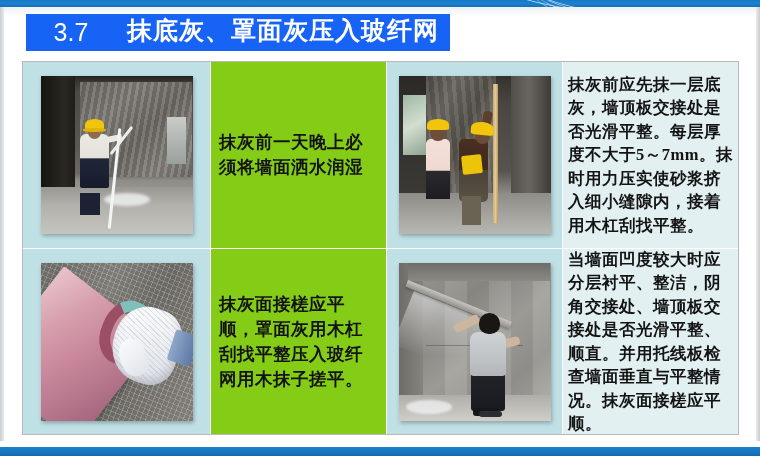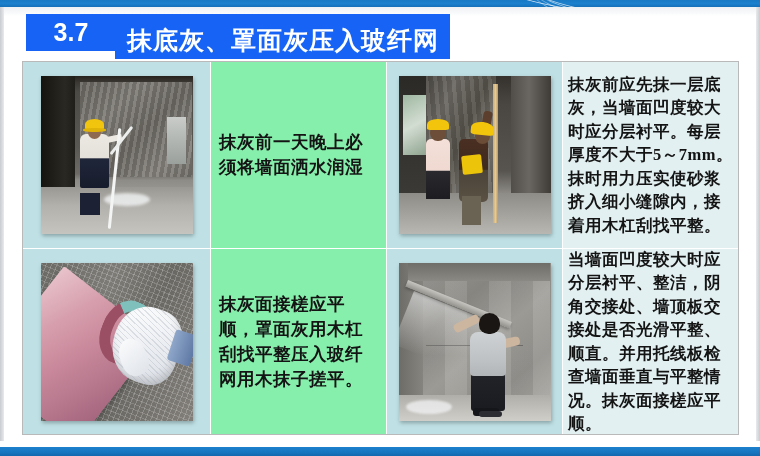--- a/index.html
+++ b/index.html
@@ -75,34 +75,34 @@
     left: 0; top: 14px;
     width: 760px; height: 38px;
   }
   .num-box {
     position: absolute;
     left: 26px; top: 0;
     width: 90px; height: 37px;
     background: #1663f5;
     color: #ffffff;
     font-family: "Liberation Sans", sans-serif;
-    font-weight: bold;
+    font-weight: normal;
     font-size: 25px;
     line-height: 37px;
     text-align: center;
     letter-spacing: 0px;
   }
   .title-box {
     position: absolute;
     left: 115px; top: 0;
     height: 37px;
-    padding: 8px 11px 0 12px;
+    padding: 0 11px 0 12px;
     background: #1663f5;
     color: #ffffff;
-    font-family: Liberation Serif, serif;
+    font-family: Liberation Mono, monospace;
     font-weight: bold;
     font-size: 25px;
     line-height: 38px;
     letter-spacing: 1px;
     white-space: nowrap;
   }
 
   
   .panel {
     position: absolute;
@@ -120,21 +120,21 @@
   .cell {
     position: relative;
     overflow: hidden;
     box-sizing: border-box;
     display: flex;
     align-items: center;
     justify-content: center;
   }
   .cell.photo { background: #bfe1e6; }
   .cell.text  { background: #e3f0f1; }
-  .cell.text.lightish { background: #86efac; }
+  .cell.text.lightish { background: #84cc16; }
   .vline { background: #ffffff; }
   .hline { background: #ffffff; grid-column: 1 / -1; }
 
   .cap {
     font-family: "Liberation Serif", "DejaVu Serif", serif;
     font-weight: bold;
     font-size: 17.5px;
     line-height: 25px;
     color: #141414;
     letter-spacing: 0.5px;
@@ -356,21 +356,21 @@
         <div class="ph p2-h2"></div>
         <div class="ph p2-hat2"></div>
         <div class="ph p2-b1"></div>
         <div class="ph p2-h1"></div>
         <div class="ph p2-hat1"></div>
       </div>
     </div>
     <div class="vline"></div>
 
     <div class="cell text">
-      <div class="cap small">抹灰前应先抹一层底灰，当墙面凹度较大时应分层衬平。每层厚度不大于5～7mm。抹时用力压实使砂浆挤入细小缝隙内，接着用木杠刮找平整。</div>
+      <div class="cap small">抹灰前应先抹一层底灰，墙顶板交接处是否光滑平整。每层厚度不大于5～7mm。抹时用力压实使砂浆挤入细小缝隙内，接着用木杠刮找平整。</div>
     </div>
 
     <div class="hline"></div>
 
     <div class="cell photo">
       <div class="photo-frame">
         <div class="ph p3"></div>
         <div class="ph p3-mesh"></div>
         <div class="ph p3-streak"></div>
         <div class="ph p3-board"></div>

